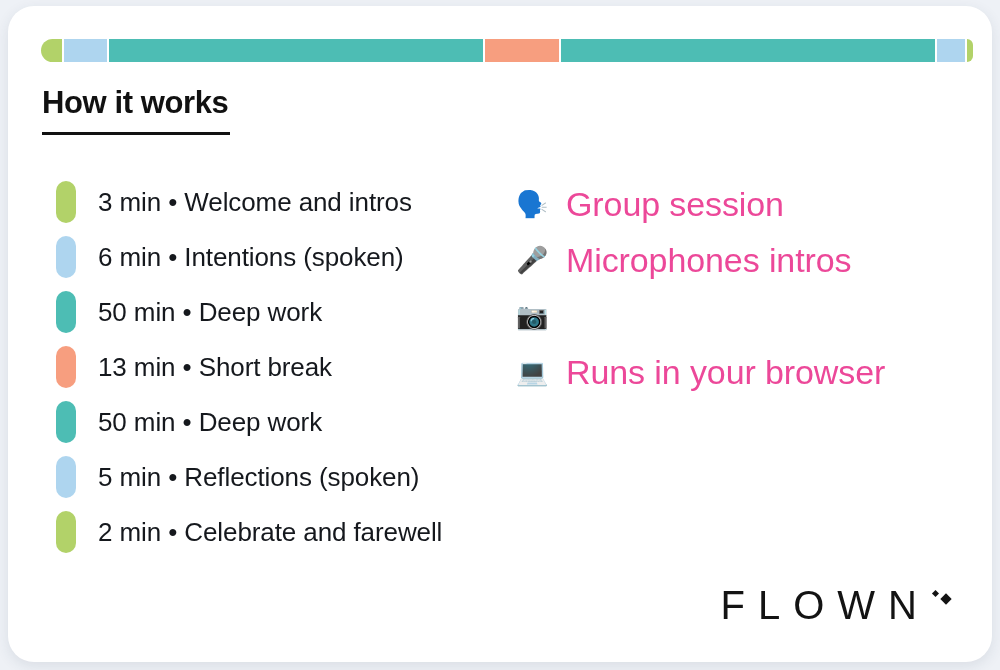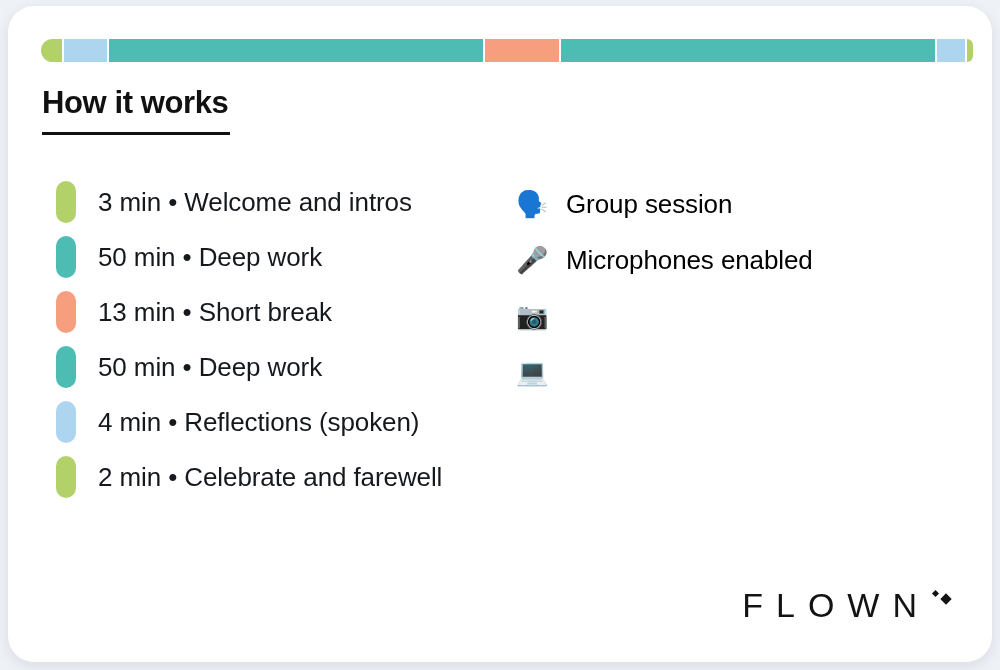--- a/index.html
+++ b/index.html
@@ -120,37 +120,37 @@
     line-height: 36px;
     font-size: 26px;
     text-align: center;
   }
   .feature-label {
     position: absolute;
     left: 50px;
     top: 0;
     height: 36px;
     line-height: 36px;
-    font-size: 26px;
-    color: #000000;
+    font-size: 34px;
+    color: #ec4899;
     white-space: nowrap;
     letter-spacing: -0.1px;
   }
 
   
   .logo {
     position: absolute;
     right: 36px;
     bottom: 42px;
     height: 38px;
     display: flex;
     align-items: flex-end;
   }
   .logo-word {
-    font-size: 34px;
+    font-size: 40px;
     letter-spacing: 13px;
     color: #131313;
     font-weight: normal;
     line-height: 30px;
     padding-right: 2px;
   }
   .logo-spark {
     position: relative;
     width: 24px;
     height: 30px;
@@ -191,55 +191,60 @@
 
   <div class="title">How it works</div>
   <div class="title-underline"></div>
 
   <div class="agenda">
       <div class="agenda-row">
         <div class="pill" style="background: rgb(178, 210, 105);"></div>
         <div class="agenda-label">3 min • Welcome and intros</div>
       </div>
       <div class="agenda-row">
+        <div class="pill" style="background: rgb(174, 213, 239);"></div>
+        <div class="agenda-label">6 min • Intentions (spoken)</div>
+      </div>
+      <div class="agenda-row">
         <div class="pill" style="background: rgb(77, 189, 180);"></div>
         <div class="agenda-label">50 min • Deep work</div>
       </div>
       <div class="agenda-row">
         <div class="pill" style="background: rgb(247, 158, 127);"></div>
         <div class="agenda-label">13 min • Short break</div>
       </div>
       <div class="agenda-row">
         <div class="pill" style="background: rgb(77, 189, 180);"></div>
         <div class="agenda-label">50 min • Deep work</div>
       </div>
       <div class="agenda-row">
         <div class="pill" style="background: rgb(174, 213, 239);"></div>
-        <div class="agenda-label">4 min • Reflections (spoken)</div>
+        <div class="agenda-label">5 min • Reflections (spoken)</div>
       </div>
       <div class="agenda-row">
         <div class="pill" style="background: rgb(178, 210, 105);"></div>
         <div class="agenda-label">2 min • Celebrate and farewell</div>
       </div>
     </div>
 
   <div class="features">
       <div class="feature-row">
         <div class="feature-icon">🗣️</div>
         <div class="feature-label">Group session</div>
       </div>
       <div class="feature-row">
         <div class="feature-icon">🎤</div>
-        <div class="feature-label">Microphones enabled</div>
+        <div class="feature-label">Microphones intros</div>
       </div>
       <div class="feature-row">
         <div class="feature-icon">📷</div>
       </div>
       <div class="feature-row">
         <div class="feature-icon">💻</div>
+        <div class="feature-label">Runs in your browser</div>
       </div>
     </div>
 
   <div class="logo">
     <span class="logo-word">FLOWN</span>
     <span class="logo-spark">
       <span class="d1"></span>
       <span class="d2"></span>
     </span>
   </div>

